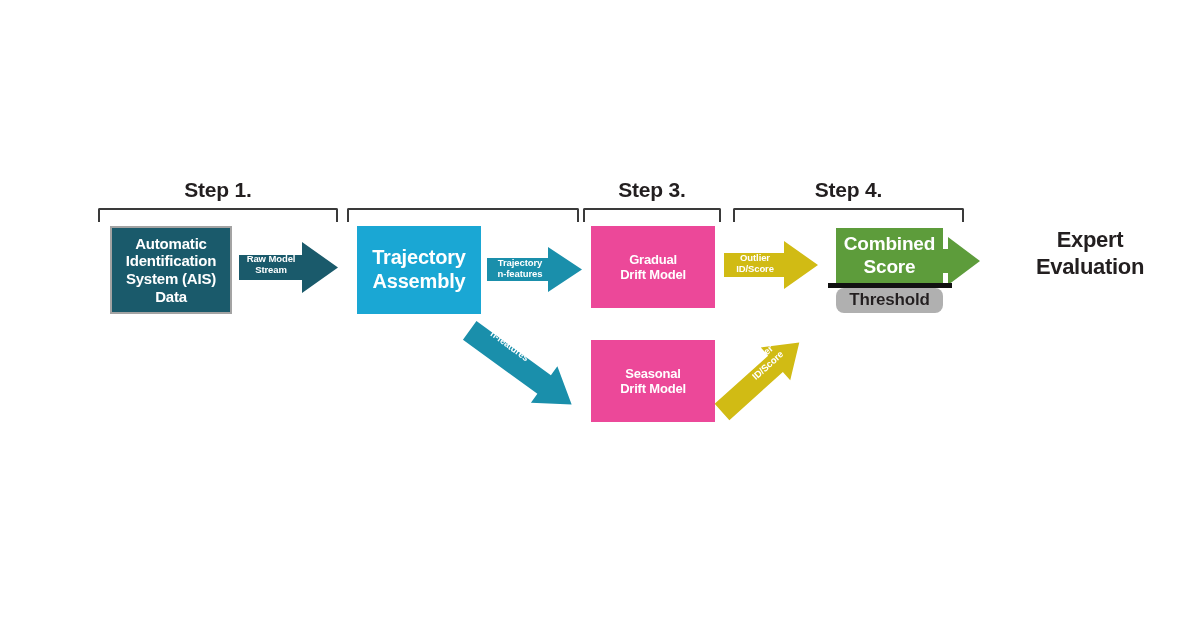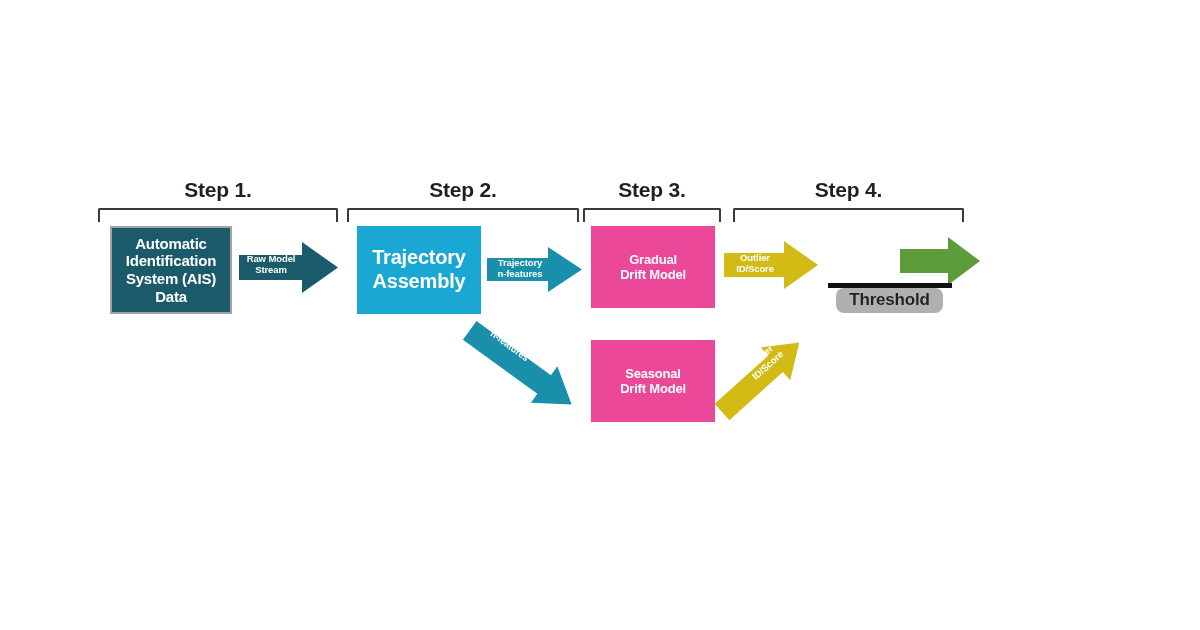--- a/index.html
+++ b/index.html
@@ -95,21 +95,20 @@
     white-space: pre-line;
     letter-spacing: -0.3px;
   }
 </style>
 </head>
 <body>
 
 <div id="canvas">
 
   <div class="step-label" style="left:98px; top:178px; width:240px;">Step 1.</div>
-  <div class="step-label" style="left:347px; top:178px; width:232px;">Step 2.</div>
   <div class="step-label" style="left:583px; top:178px; width:138px;">Step 3.</div>
   <div class="step-label" style="left:733px; top:178px; width:231px;">Step 4.</div>
 
   <div class="bracket" style="left:98px; top:208px; width:240px; height:14px;"></div>
   <div class="bracket" style="left:347px; top:208px; width:232px; height:14px;"></div>
   <div class="bracket" style="left:583px; top:208px; width:138px; height:14px;"></div>
   <div class="bracket" style="left:733px; top:208px; width:231px; height:14px;"></div>
 
   <div class="pbox teal" style="left: 110px; top: 226px; width: 122px; height: 88px; white-space: pre-line;">Automatic
 Identification
@@ -168,19 +167,23 @@
   </div>
   <div class="arrow-text" style="left: 736px; top: 350px; width: 56px; transform: rotate(-42deg); transform-origin: center center; white-space: pre-line;">Outlier
 ID/Score</div>
 
   <div class="arrow-wrap" style="left:900px; top:237px; width:80px; height:48px;">
     <svg width="80" height="48" viewBox="0 0 80 48" xmlns="http://www.w3.org/2000/svg">
       <path d="M0,12 L48,12 L48,0 L80,24 L48,48 L48,36 L0,36 Z" fill="#5d9c3b"></path>
     </svg>
   </div>
 
+  <div class="pbox green" style="left: 836px; top: 228px; width: 107px; height: 55px; white-space: pre-line;">Combined
+Score</div>
 
   <div class="threshold-rule" style="left:828px; top:283px; width:124px;"></div>
 
   <div class="pbox gray" style="left: 836px; top: 288px; width: 107px; height: 25px; white-space: pre-line; border-radius: 8px;">Threshold</div>
 
+  <div class="terminal-text" style="left: 1000px; top: 227px; width: 180px; white-space: pre-line;">Expert
+Evaluation</div>
 
 </div>
 
 </body></html>

